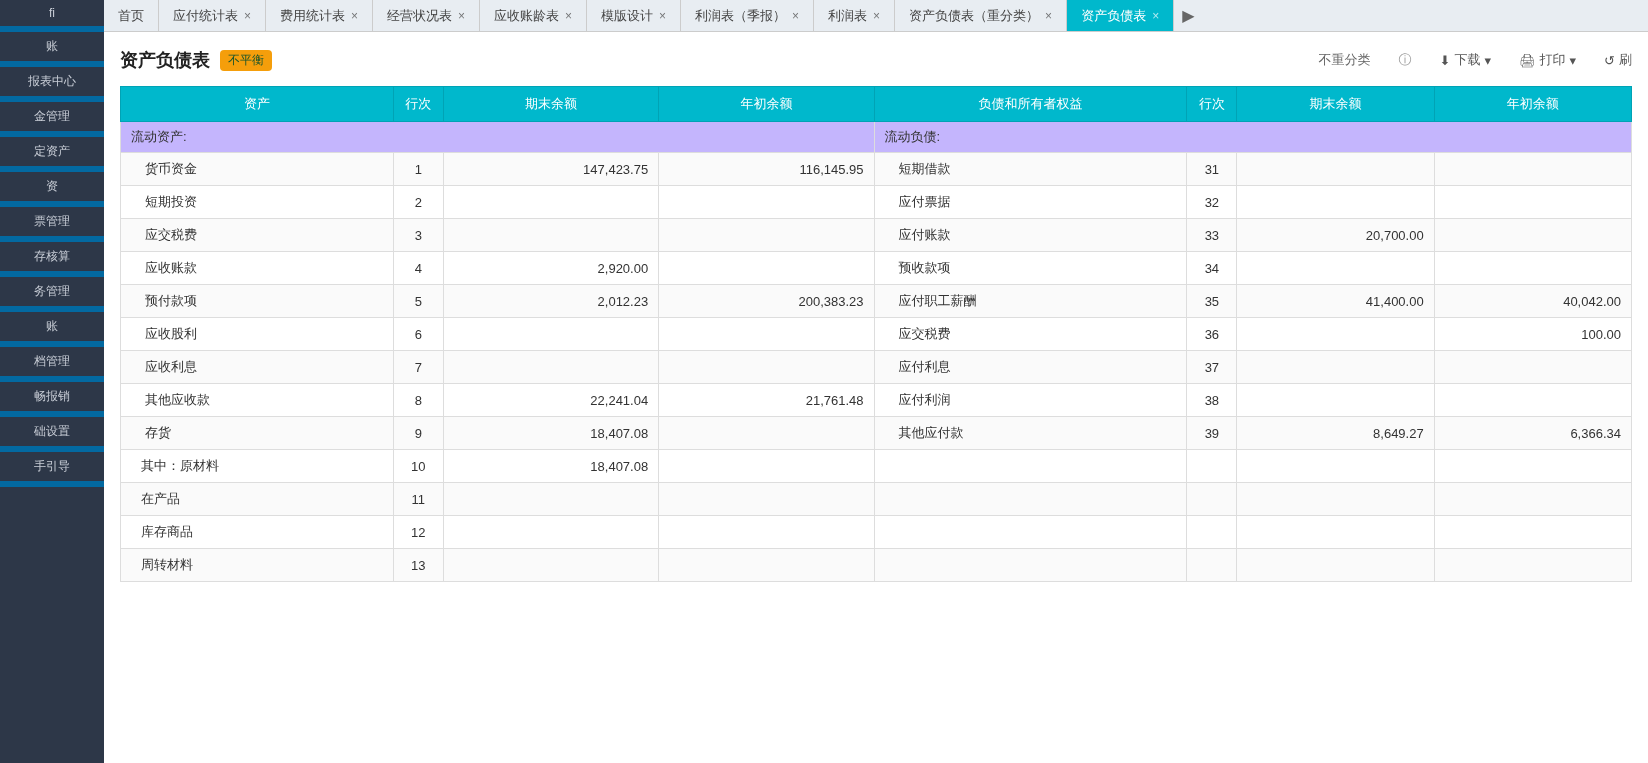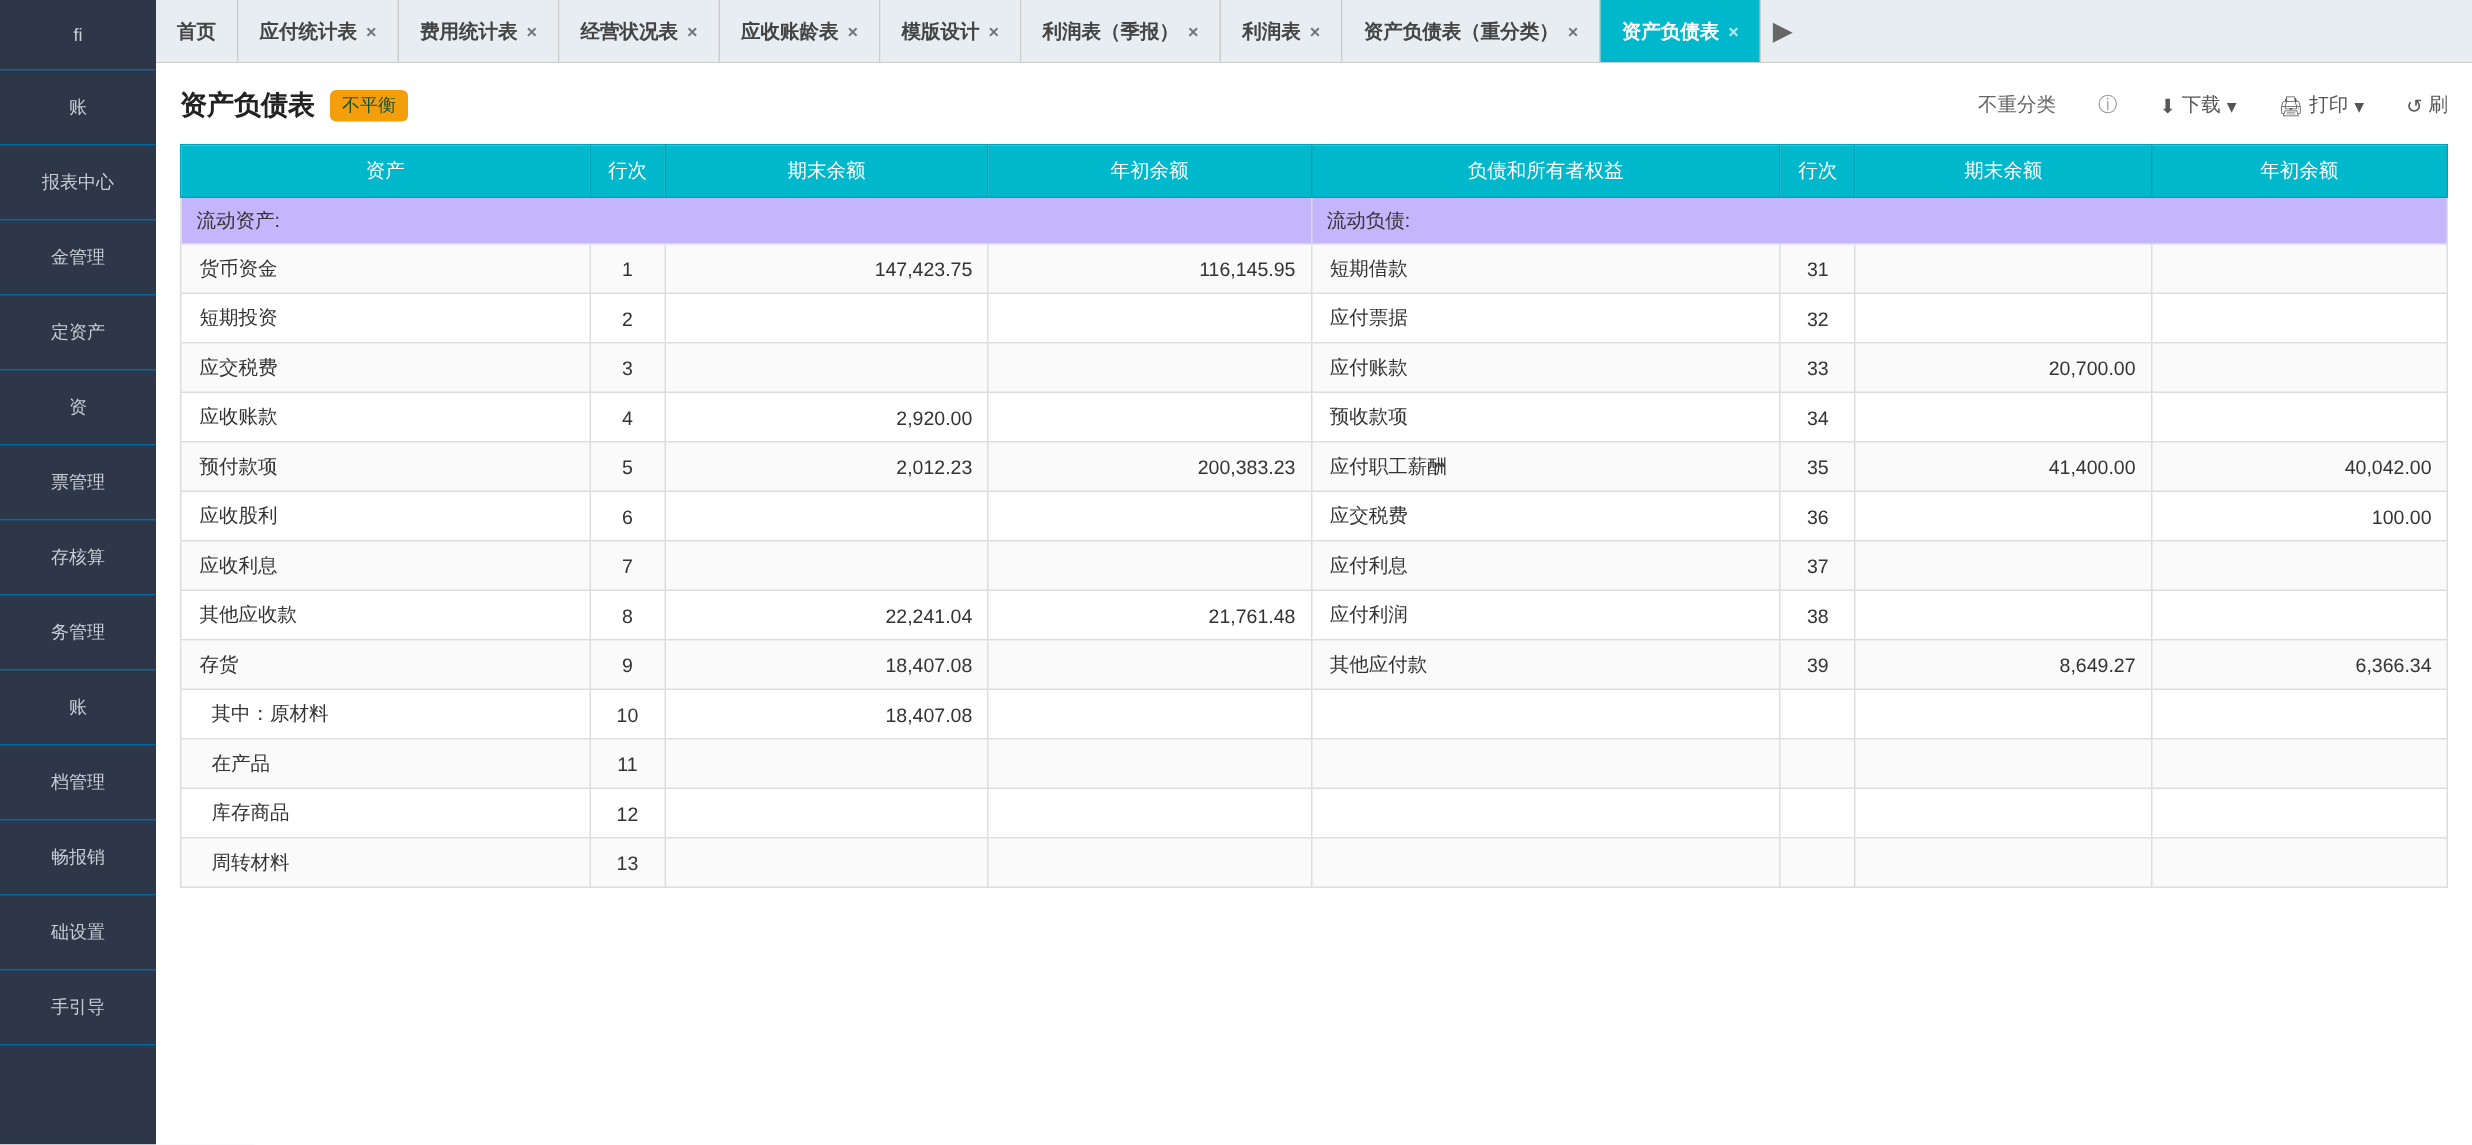--- a/index.html
+++ b/index.html
@@ -10,47 +10,46 @@
       width: 104px;
       background: #2d3748;
       color: #c8cdd6;
       display: flex;
       flex-direction: column;
       flex-shrink: 0;
       height: 100%;
       overflow-y: auto;
     }
     .sidebar-item {
-      padding: 16px 8px;
+      padding: 6px 8px;
       text-align: center;
       font-size: 12px;
       cursor: pointer;
-      border-bottom: 1px solid #0369a1;
+      border-bottom: 6px solid #0369a1;
     }
 
     
     .main {
       flex: 1;
       display: flex;
       flex-direction: column;
       overflow: hidden;
       background: #fff;
     }
 
     
     .tab-bar {
       display: flex;
       align-items: center;
       background: #e8edf2;
       border-bottom: 1px solid #ccc;
-      height: 42px;
+      height: 32px;
       overflow-x: auto;
       flex-shrink: 0;
       white-space: nowrap;
-      font-weight: bold;
     }
     .tab-bar::-webkit-scrollbar { height: 3px; }
     .tab {
       display: inline-flex;
       align-items: center;
       padding: 0 14px;
       height: 42px;
       font-size: 13px;
       color: #444;
       cursor: pointer;
@@ -139,21 +138,21 @@
       border: 1px solid #00a3b5;
       font-weight: normal;
     }
     .report-table td {
       padding: 7px 10px;
       border: 1px solid #ddd;
       color: #333;
     }
     .report-table td.center { text-align: center; }
     .report-table td.right { text-align: right; }
-    .report-table td.name-cell { padding-left: 12px; margin-top: 28px; }
+    .report-table td.name-cell { padding-left: 24px; margin-top: 28px; }
     .report-table td.sub-name { padding-left: 20px; }
 
     .section-row td {
       background: #c4b5fd;
       color: #333;
       font-weight: normal;
       padding: 6px 10px;
     }
 
     .report-table tr:nth-child(even):not(.section-row) td {

